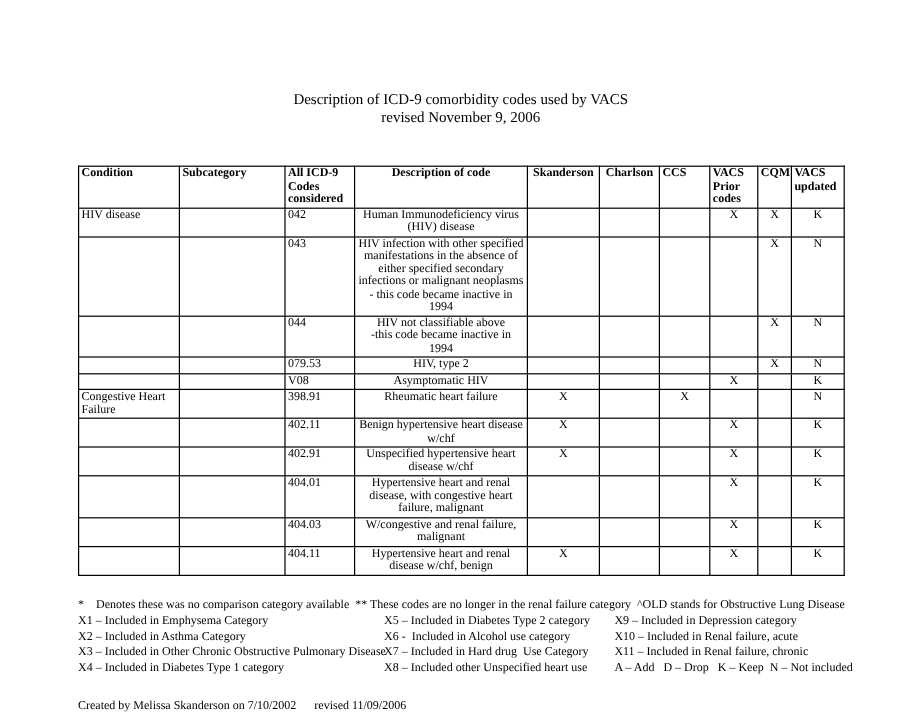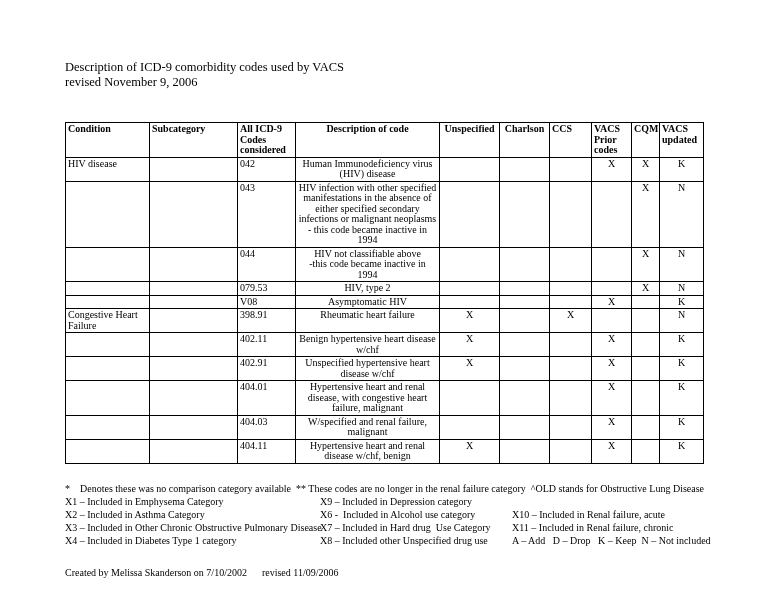--- a/index.html
+++ b/index.html
@@ -5,21 +5,21 @@
   html, body { margin: 0; padding: 0; }
   body {
     width: 768px; height: 593px;
     background: #ffffff;
     color: #000000;
     font-family: "Liberation Serif", serif;
     overflow: hidden;
   }
   .page { padding: 60px 65px 0 65px; }
 
-  .title-block { text-align: left; font-size: 12.5px; line-height: 15px; }
+  .title-block { text-align: center; font-size: 12.5px; line-height: 15px; margin-top: 16px; }
 
   table.comorbidity {
     border-collapse: collapse;
     table-layout: fixed;
     width: 638px;
     margin-top: 32px;
     font-size: 10px;
     padding-left: 19px;
   }
   th, td {
@@ -92,21 +92,21 @@
         <col class="w-vacs_prior">
         <col class="w-cqm">
         <col class="w-vacs_updated">
     </colgroup>
     <thead>
       <tr>
           <th class="a-left">Condition</th>
           <th class="a-left">Subcategory</th>
           <th class="a-left">All ICD-9 Codes considered</th>
           <th class="a-center">Description of code</th>
-          <th class="a-center">Unspecified</th>
+          <th class="a-center">Skanderson</th>
           <th class="a-center">Charlson</th>
           <th class="a-left">CCS</th>
           <th class="a-left">VACS Prior codes</th>
           <th class="a-left">CQM</th>
           <th class="a-left">VACS updated</th>
         </tr>
     </thead>
     <tbody>
         <tr>
           <td class="cell-condition a-left">HIV disease</td>
@@ -215,21 +215,21 @@
           <td class="cell-charlson a-center"></td>
           <td class="cell-ccs a-center"></td>
           <td class="cell-vacs_prior a-center">X</td>
           <td class="cell-cqm a-center"></td>
           <td class="cell-vacs_updated a-center">K</td>
         </tr>
         <tr>
           <td class="cell-condition a-left"></td>
           <td class="cell-subcategory a-left"></td>
           <td class="cell-code a-left">404.03</td>
-          <td class="cell-description a-center">W/specified and renal failure, malignant</td>
+          <td class="cell-description a-center">W/congestive and renal failure, malignant</td>
           <td class="cell-elixhauser a-center"></td>
           <td class="cell-charlson a-center"></td>
           <td class="cell-ccs a-center"></td>
           <td class="cell-vacs_prior a-center">X</td>
           <td class="cell-cqm a-center"></td>
           <td class="cell-vacs_updated a-center">K</td>
         </tr>
         <tr>
           <td class="cell-condition a-left"></td>
           <td class="cell-subcategory a-left"></td>
@@ -241,24 +241,24 @@
           <td class="cell-vacs_prior a-center">X</td>
           <td class="cell-cqm a-center"></td>
           <td class="cell-vacs_updated a-center">K</td>
         </tr>
       </tbody>
   </table>
 
   <div class="footnotes">
     <div class="fn-line">*    Denotes these was no comparison category available  ** These codes are no longer in the renal failure category  ^OLD stands for Obstructive Lung Disease</div>
     <div>
-        <div class="fn-grid"><span>X1 – Included in Emphysema Category</span><span>X9 – Included in Depression category</span></div>
+        <div class="fn-grid"><span>X1 – Included in Emphysema Category</span><span>X5 – Included in Diabetes Type 2 category</span><span>X9 – Included in Depression category</span></div>
         <div class="fn-grid"><span>X2 – Included in Asthma Category</span><span>X6 -  Included in Alcohol use category</span><span>X10 – Included in Renal failure, acute</span></div>
         <div class="fn-grid"><span>X3 – Included in Other Chronic Obstructive Pulmonary Disease</span><span>X7 – Included in Hard drug  Use Category</span><span>X11 – Included in Renal failure, chronic</span></div>
-        <div class="fn-grid"><span>X4 – Included in Diabetes Type 1 category</span><span>X8 – Included other Unspecified drug use</span><span>A – Add   D – Drop   K – Keep  N – Not included</span></div>
+        <div class="fn-grid"><span>X4 – Included in Diabetes Type 1 category</span><span>X8 – Included other Unspecified heart use</span><span>A – Add   D – Drop   K – Keep  N – Not included</span></div>
       </div>
   </div>
 
   <div class="page-footer">
     <span>Created by Melissa Skanderson on 7/10/2002      revised 11/09/2006</span>
     <span>Page 1 of 38</span>
   </div>
 
 </div>
 

